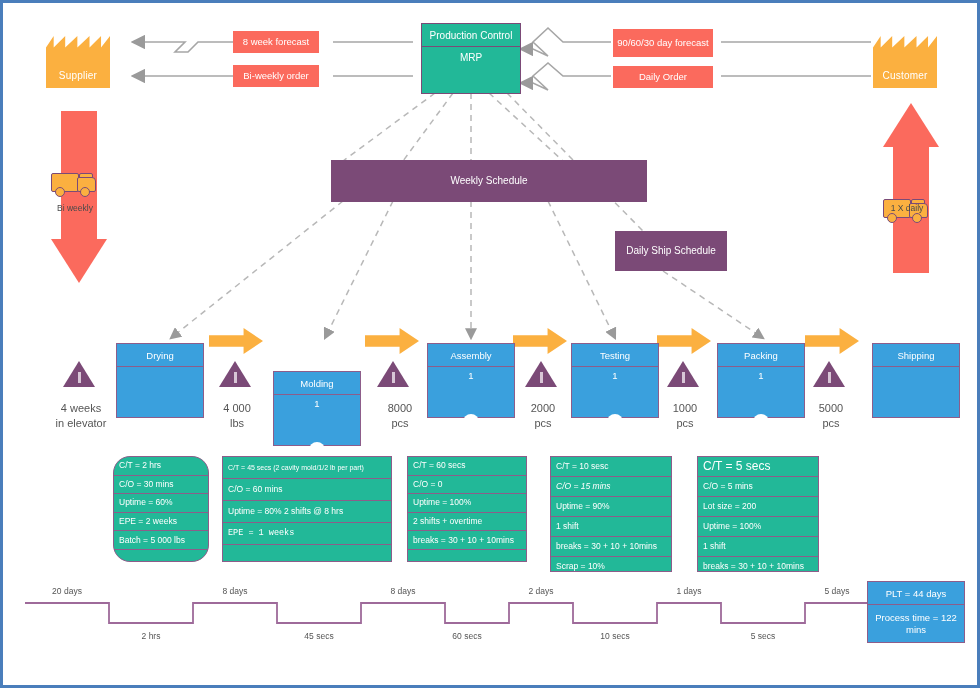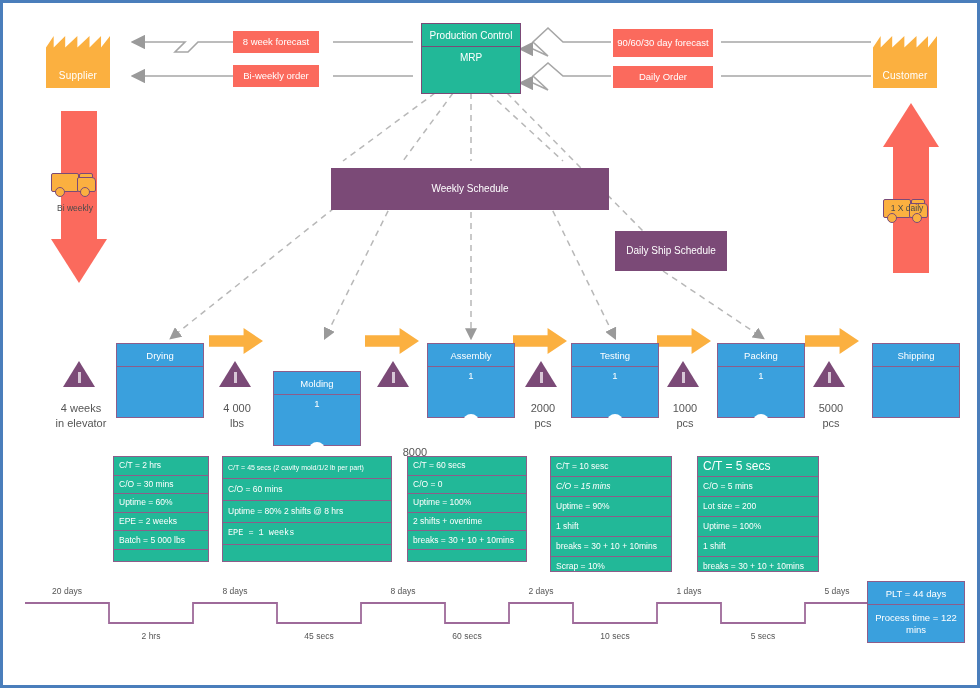--- a/index.html
+++ b/index.html
@@ -141,21 +141,21 @@
     <span>90/60/30 day forecast</span>
   </div>
   <div class="abs redbox" style="left:610px;top:63px;width:100px;height:22px;">
     <span>Daily Order</span>
   </div>
 
   <div class="abs factory" style="left:870px;top:33px;">
     <span>Customer</span>
   </div>
 
-  <div class="abs purplebox" style="left:328px;top:165px;width:278px;height:42px;">
+  <div class="abs purplebox" style="left:328px;top:157px;width:316px;height:42px;">
     <span>Weekly Schedule</span>
   </div>
   <div class="abs purplebox" style="left:612px;top:228px;width:112px;height:40px;">
     <span>Daily Ship Schedule</span>
   </div>
 
   <div class="abs" style="left:58px;top:108px;width:36px;height:130px;background:#fb6a5d;"></div>
   <div class="abs" style="left:48px;top:236px;width:56px;height:44px;background:#fb6a5d;
        clip-path:polygon(0% 0%,100% 0%,50% 100%);"></div>
   <div class="abs truck" style="left:48px;top:168px;">
@@ -191,21 +191,21 @@
     <div class="tri"></div>
   </div>
   <div class="abs invlbl" style="left:199px;top:398px;">
     <div>4 000</div>
     <div>lbs</div>
   </div>
 
   <div class="abs" style="left:374px;top:358px;">
     <div class="tri"></div>
   </div>
-  <div class="abs invlbl" style="left:377px;top:398px;margin-top:44px;">
+  <div class="abs invlbl" style="left:362px;top:398px;">
     <div>8000</div>
     <div>pcs</div>
   </div>
 
   <div class="abs" style="left:522px;top:358px;">
     <div class="tri"></div>
   </div>
   <div class="abs invlbl" style="left:505px;top:398px;">
     <div>2000</div>
     <div>pcs</div>
@@ -284,21 +284,21 @@
     </div>
   </div>
 
   <div class="abs procbox" style="left:858px;top:340px;width:88px;height:75px;margin-left:11px;">
     <div class="ptitle">Shipping</div>
     <div class="pbody">
       <span></span>
     </div>
   </div>
 
-  <div class="abs databox" style="left:110px;top:453px;width:96px;height:106px;">
+  <div class="abs databox" style="left:110px;top:453px;width:96px;height:106px;border-radius:17px;">
     <div style="height:17.6px;font-size:8.5px;">C/T = 2 hrs</div>
     <div style="height:17.6px;font-size:8.5px;">C/O = 30 mins</div>
     <div style="height:17.6px;font-size:8.5px;">Uptime = 60%</div>
     <div style="height:17.6px;font-size:8.5px;">EPE = 2 weeks</div>
     <div style="height:17.6px;font-size:8.5px;">Batch = 5 000 lbs</div>
     <div style="height:17.6px;font-size:8.5px;"></div>
   </div>
 
   <div class="abs databox" style="left:219px;top:453px;width:170px;height:106px;">
     <div style="height:21px;font-size:7px;">C/T = 45 secs (2 cavity mold/1/2 lb per part)</div>

